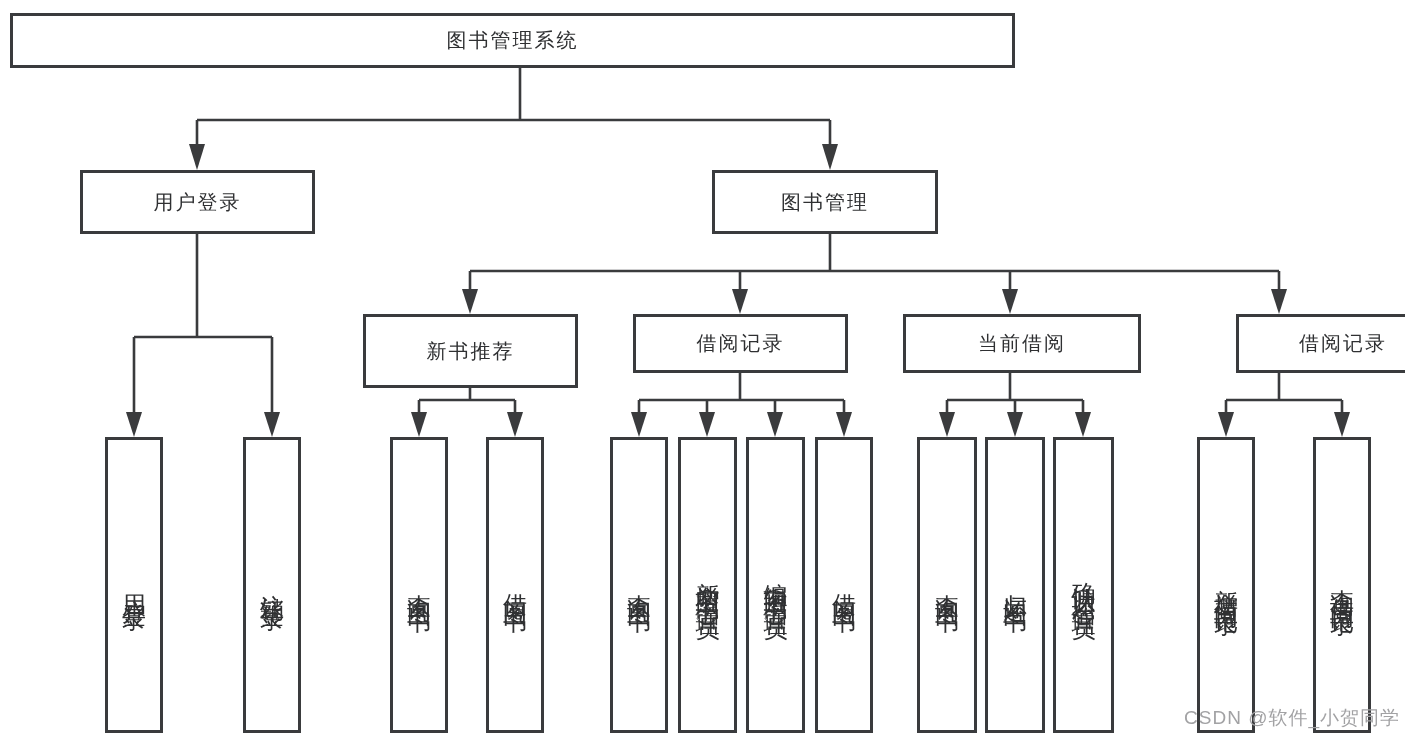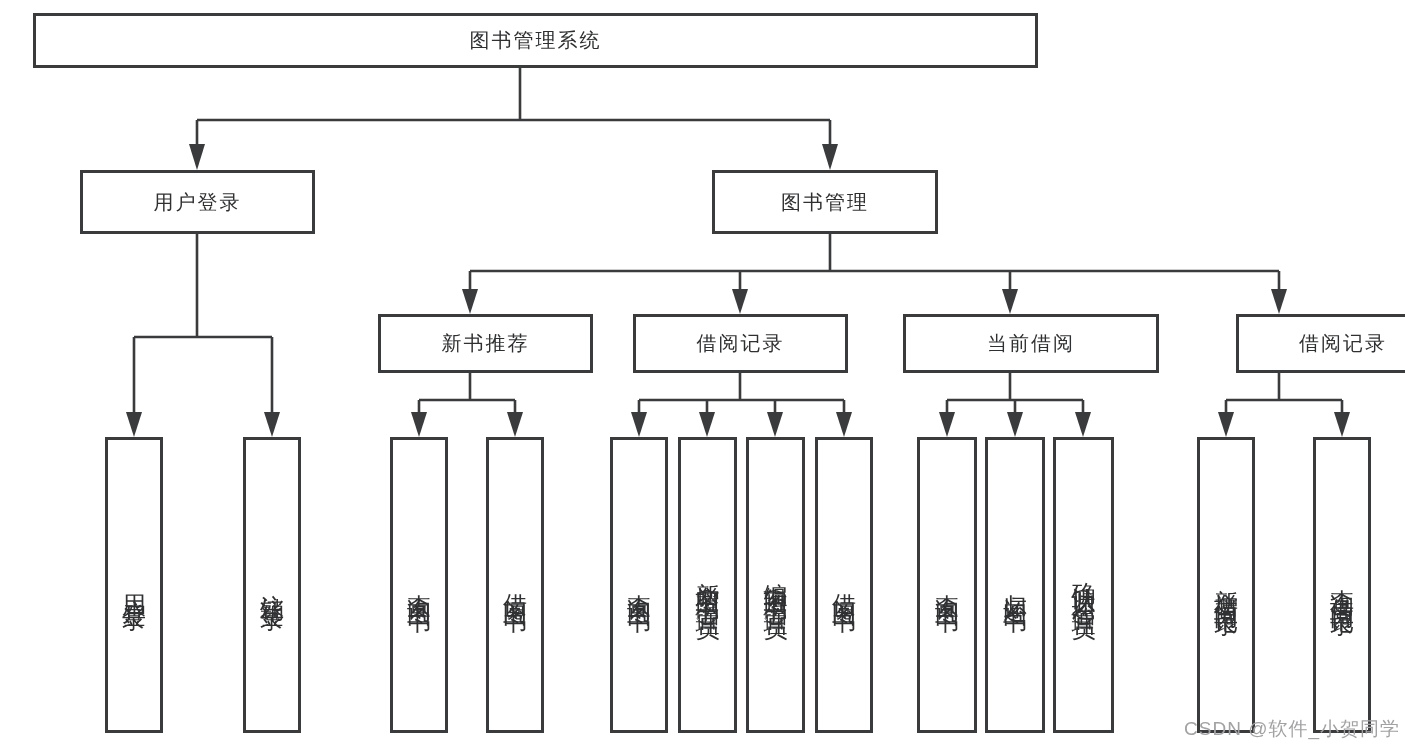--- a/index.html
+++ b/index.html
@@ -18,21 +18,21 @@
   }
   .node-v {
     position:absolute; box-sizing:border-box; background:#ffffff;
     border:3px solid #3a3b3d; display:flex; align-items:center; justify-content:center;
     top:437px; height:296px;
   }
   .node-v span {
     writing-mode:vertical-rl; font-size:24px; letter-spacing:5px; line-height:1;
   }
   .watermark {
-    position:absolute; right:5px; bottom:5px; font-size:19px;
+    position:absolute; right:5px; bottom:16px; font-size:19px;
     color:#a2a2a4; letter-spacing:1px; white-space:nowrap;margin-left:48px;
   }
 </style>
 </head>
 <body>
 
 <div class="canvas">
 
   <svg class="connectors" viewBox="0 0 1405 747" xmlns="http://www.w3.org/2000/svg">
 
@@ -63,38 +63,38 @@
     <path d="M1010 373 V400 M947 400 H1083 M947 400 V416 M1015 400 V416 M1083 400 V416"></path>
     <polygon points="939,412 955,412 947,437"></polygon>
     <polygon points="1007,412 1023,412 1015,437"></polygon>
     <polygon points="1075,412 1091,412 1083,437"></polygon>
 
     <path d="M1279 373 V400 M1226 400 H1342 M1226 400 V416 M1342 400 V416"></path>
     <polygon points="1218,412 1234,412 1226,437"></polygon>
     <polygon points="1334,412 1350,412 1342,437"></polygon>
   </svg>
 
-  <div class="node-h" style="left:33px;top:13px;width:1005px;height:55px">
+  <div class="node-h" style="left:10px;top:13px;width:1005px;height:55px">
     <span>图书管理系统</span>
   </div>
 
   <div class="node-h" style="left:80px;top:170px;width:235px;height:64px">
     <span>用户登录</span>
   </div>
   <div class="node-h" style="left:712px;top:170px;width:226px;height:64px">
     <span>图书管理</span>
   </div>
 
-  <div class="node-h" style="left:378px;top:314px;width:215px;height:59px">
+  <div class="node-h" style="left:363px;top:314px;width:215px;height:74px">
     <span>新书推荐</span>
   </div>
   <div class="node-h" style="left:633px;top:314px;width:215px;height:59px">
     <span>借阅记录</span>
   </div>
-  <div class="node-h" style="left:903px;top:314px;width:256px;height:59px">
+  <div class="node-h" style="left:903px;top:314px;width:238px;height:59px">
     <span>当前借阅</span>
   </div>
   <div class="node-h" style="left:1236px;top:314px;width:214px;height:59px">
     <span>借阅记录</span>
   </div>
 
   <div class="node-v" style="left:105px;width:58px">
     <span>用户登录</span>
   </div>
   <div class="node-v" style="left:243px;width:58px">

